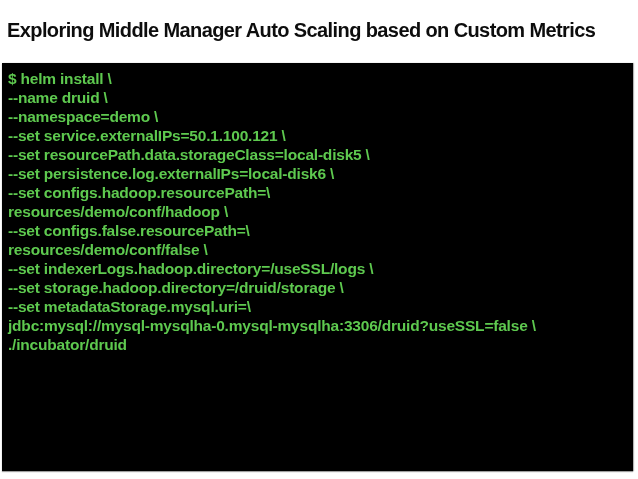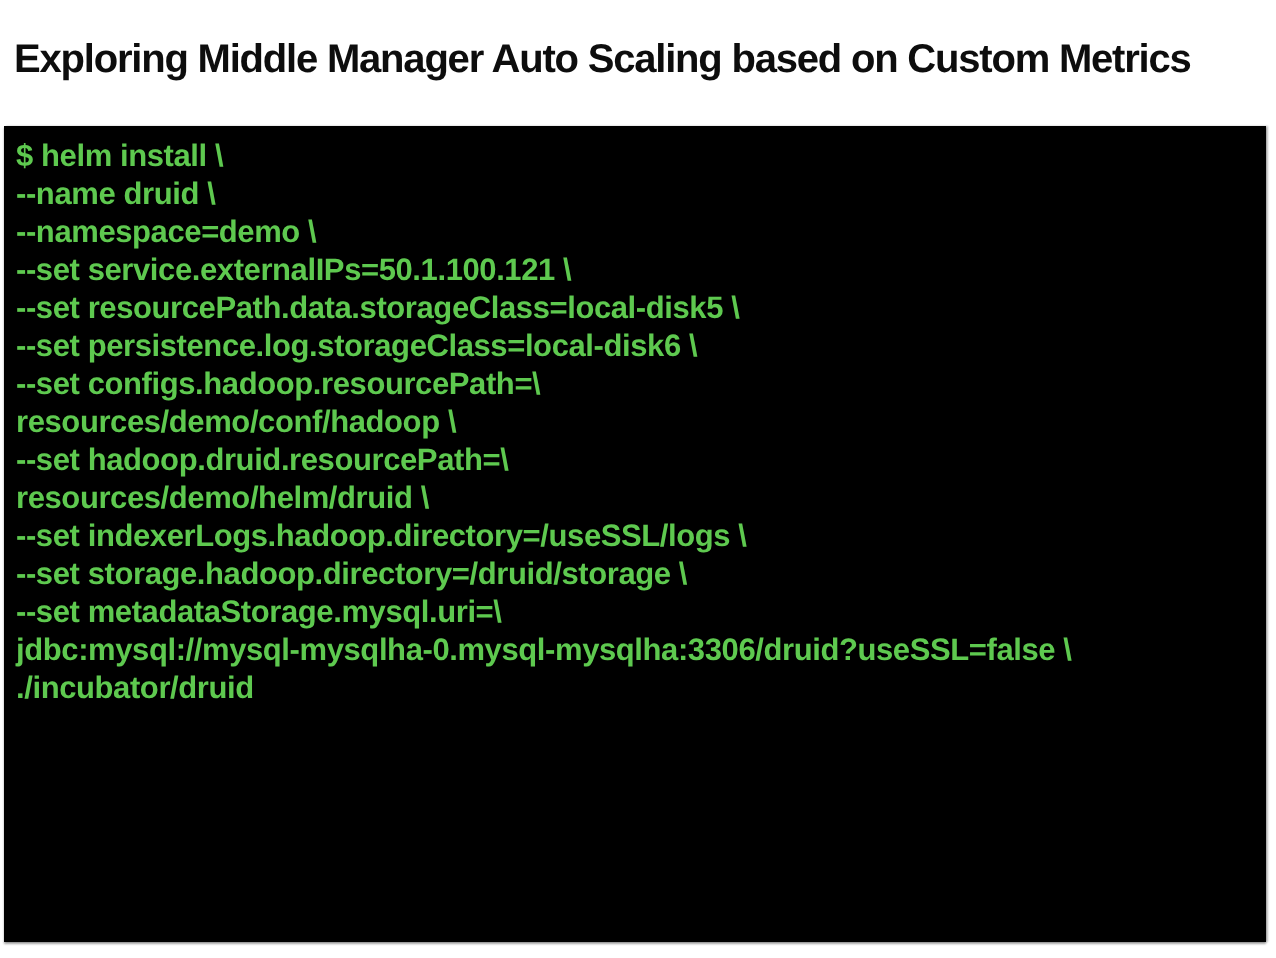--- a/index.html
+++ b/index.html
@@ -53,24 +53,24 @@
 
 <div class="slide">
   <h1 class="title">Exploring Middle Manager Auto Scaling based on Custom Metrics</h1>
 
   <div class="terminal">
     <div class="tline">$ helm install \</div>
     <div class="tline">--name druid \</div>
     <div class="tline">--namespace=demo \</div>
     <div class="tline">--set service.externalIPs=50.1.100.121 \</div>
     <div class="tline">--set resourcePath.data.storageClass=local-disk5 \</div>
-    <div class="tline">--set persistence.log.storageClass=local-disk6 \</div>
+    <div class="tline">--set persistence.log.externalIPs=local-disk6 \</div>
     <div class="tline">--set configs.hadoop.resourcePath=\</div>
     <div class="tline">resources/demo/conf/hadoop \</div>
-    <div class="tline">--set hadoop.druid.resourcePath=\</div>
-    <div class="tline">resources/demo/helm/druid \</div>
+    <div class="tline">--set configs.false.resourcePath=\</div>
+    <div class="tline">resources/demo/conf/false \</div>
     <div class="tline">--set indexerLogs.hadoop.directory=/useSSL/logs \</div>
     <div class="tline">--set storage.hadoop.directory=/druid/storage \</div>
     <div class="tline">--set metadataStorage.mysql.uri=\</div>
     <div class="tline">jdbc:mysql://mysql-mysqlha-0.mysql-mysqlha:3306/druid?useSSL=false \</div>
     <div class="tline">./incubator/druid</div>
   </div>
 </div>
 
 </body></html>

